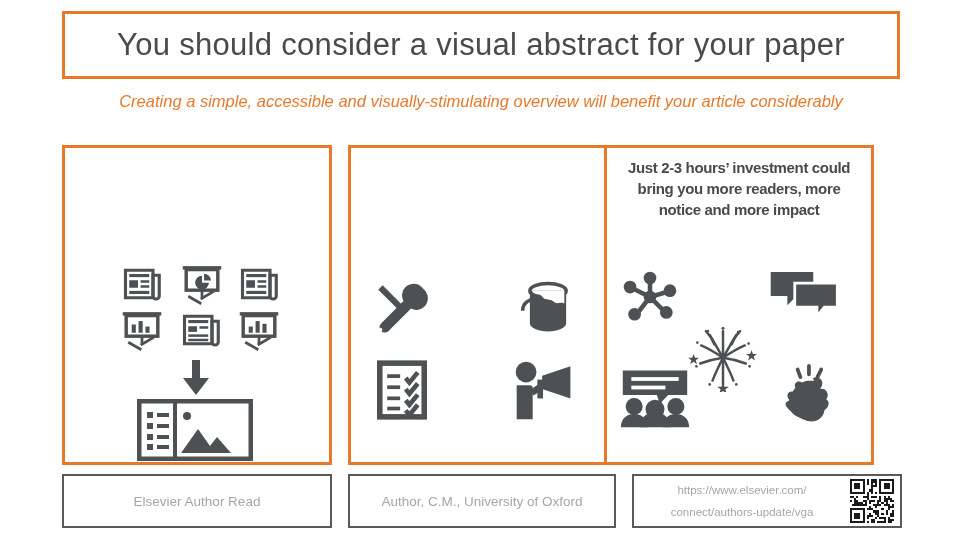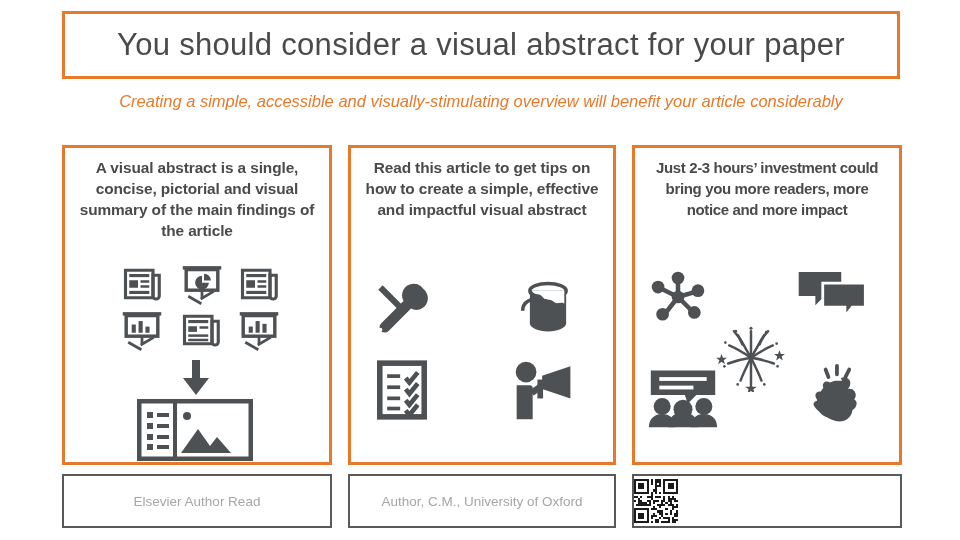--- a/index.html
+++ b/index.html
@@ -56,21 +56,21 @@
     position: absolute;
     top: 145px;
     height: 320px;
     border: 3px solid #E8792B;
     box-sizing: border-box;
     background: #ffffff;
     overflow: hidden;
   }
   .panel-1 { left: 62px;  width: 270px; }
   .panel-2 { left: 348px; width: 268px; }
-  .panel-3 { left: 632px; width: 270px; }
+  .panel-3 { left: 604px; width: 270px; }
 
   .panel-heading {
     margin: 9px 8px 0 8px;
     text-align: center;
     font-weight: bold;
     font-size: 15.4px;
     line-height: 21px;
     color: #4a4a4a;
     letter-spacing: -0.1px;
   }
@@ -147,21 +147,20 @@
 </head>
 <body>
 
 <div class="title-box">
   <div class="title-text">You should consider a visual abstract for your paper</div>
 </div>
 
 <div class="subtitle">Creating a simple, accessible and visually-stimulating overview will benefit your article considerably</div>
 
 <div class="panel panel-1">
-  <div class="panel-heading">A visual abstract is a single, concise, pictorial and visual summary of the main findings of the article</div>
   <div class="icon-area">
 
     <svg class="ico" style="left:58px; top:8px;" width="40" height="40" viewBox="0 0 64 64">
       <path d="M4 10h44v44H4z" fill="none" stroke="#4e5154" stroke-width="5"></path>
       <path d="M48 18h10v33a5 5 0 0 1-10 0z" fill="none" stroke="#4e5154" stroke-width="5"></path>
       <rect x="10" y="16" width="32" height="5"></rect>
       <rect x="10" y="26" width="14" height="12"></rect>
       <rect x="28" y="26" width="14" height="4"></rect>
       <rect x="28" y="34" width="14" height="4"></rect>
       <rect x="10" y="43" width="32" height="5"></rect>
@@ -235,21 +234,20 @@
       <rect x="20" y="36" width="12" height="4"></rect>
       <rect x="10" y="45" width="6" height="6"></rect>
       <rect x="20" y="46" width="12" height="4"></rect>
       <circle cx="50" cy="17" r="4"></circle>
       <path d="M44 54l17-24 12 17 7-9 14 16z"></path>
     </svg>
   </div>
 </div>
 
 <div class="panel panel-2">
-  <div class="panel-heading">Read this article to get tips on how to create a simple, effective and impactful visual abstract</div>
   <div class="icon-area">
 
     <svg class="ico" style="left:20px; top:22px;" width="62" height="62" viewBox="0 0 64 64">
       <path d="M44 6a12 12 0 0 0-10.5 17.8L10.4 46.9a5.5 5.5 0 0 0 7.8 7.8L41.3 31.6A12 12 0 1 0 50.5 9.5l-6 6 -.2 5.7 5.6-.2 6-6A12 12 0 0 0 44 6z"></path>
       <path d="M12 7.5l-4.5 4.5 26 26 5-4z"></path>
       <circle cx="9.5" cy="53.5" r="2.2" fill="#ffffff"></circle>
     </svg>
 
     <svg class="ico" style="left:168px; top:20px;" width="58" height="62" viewBox="0 0 64 64">
       <path d="M12 14v36c0 5 9 9 20 9s20-4 20-9V14z"></path>
@@ -356,20 +354,24 @@
 
 <div class="footer footer-1">
   <div class="footer-text">Elsevier Author Read</div>
 </div>
 
 <div class="footer footer-2">
   <div class="footer-text">Author, C.M., University of Oxford</div>
 </div>
 
 <div class="footer footer-3">
+  <div class="footer-text">
+    <div>https://www.elsevier.com/</div>
+    <div>connect/authors-update/vga</div>
+  </div>
   <div class="qr" id="qr">
       <i></i>
       <i></i>
       <i></i>
       <i></i>
       <i></i>
       <i></i>
       <i></i>
       <i style="background: rgb(255, 255, 255);"></i>
       <i></i>

